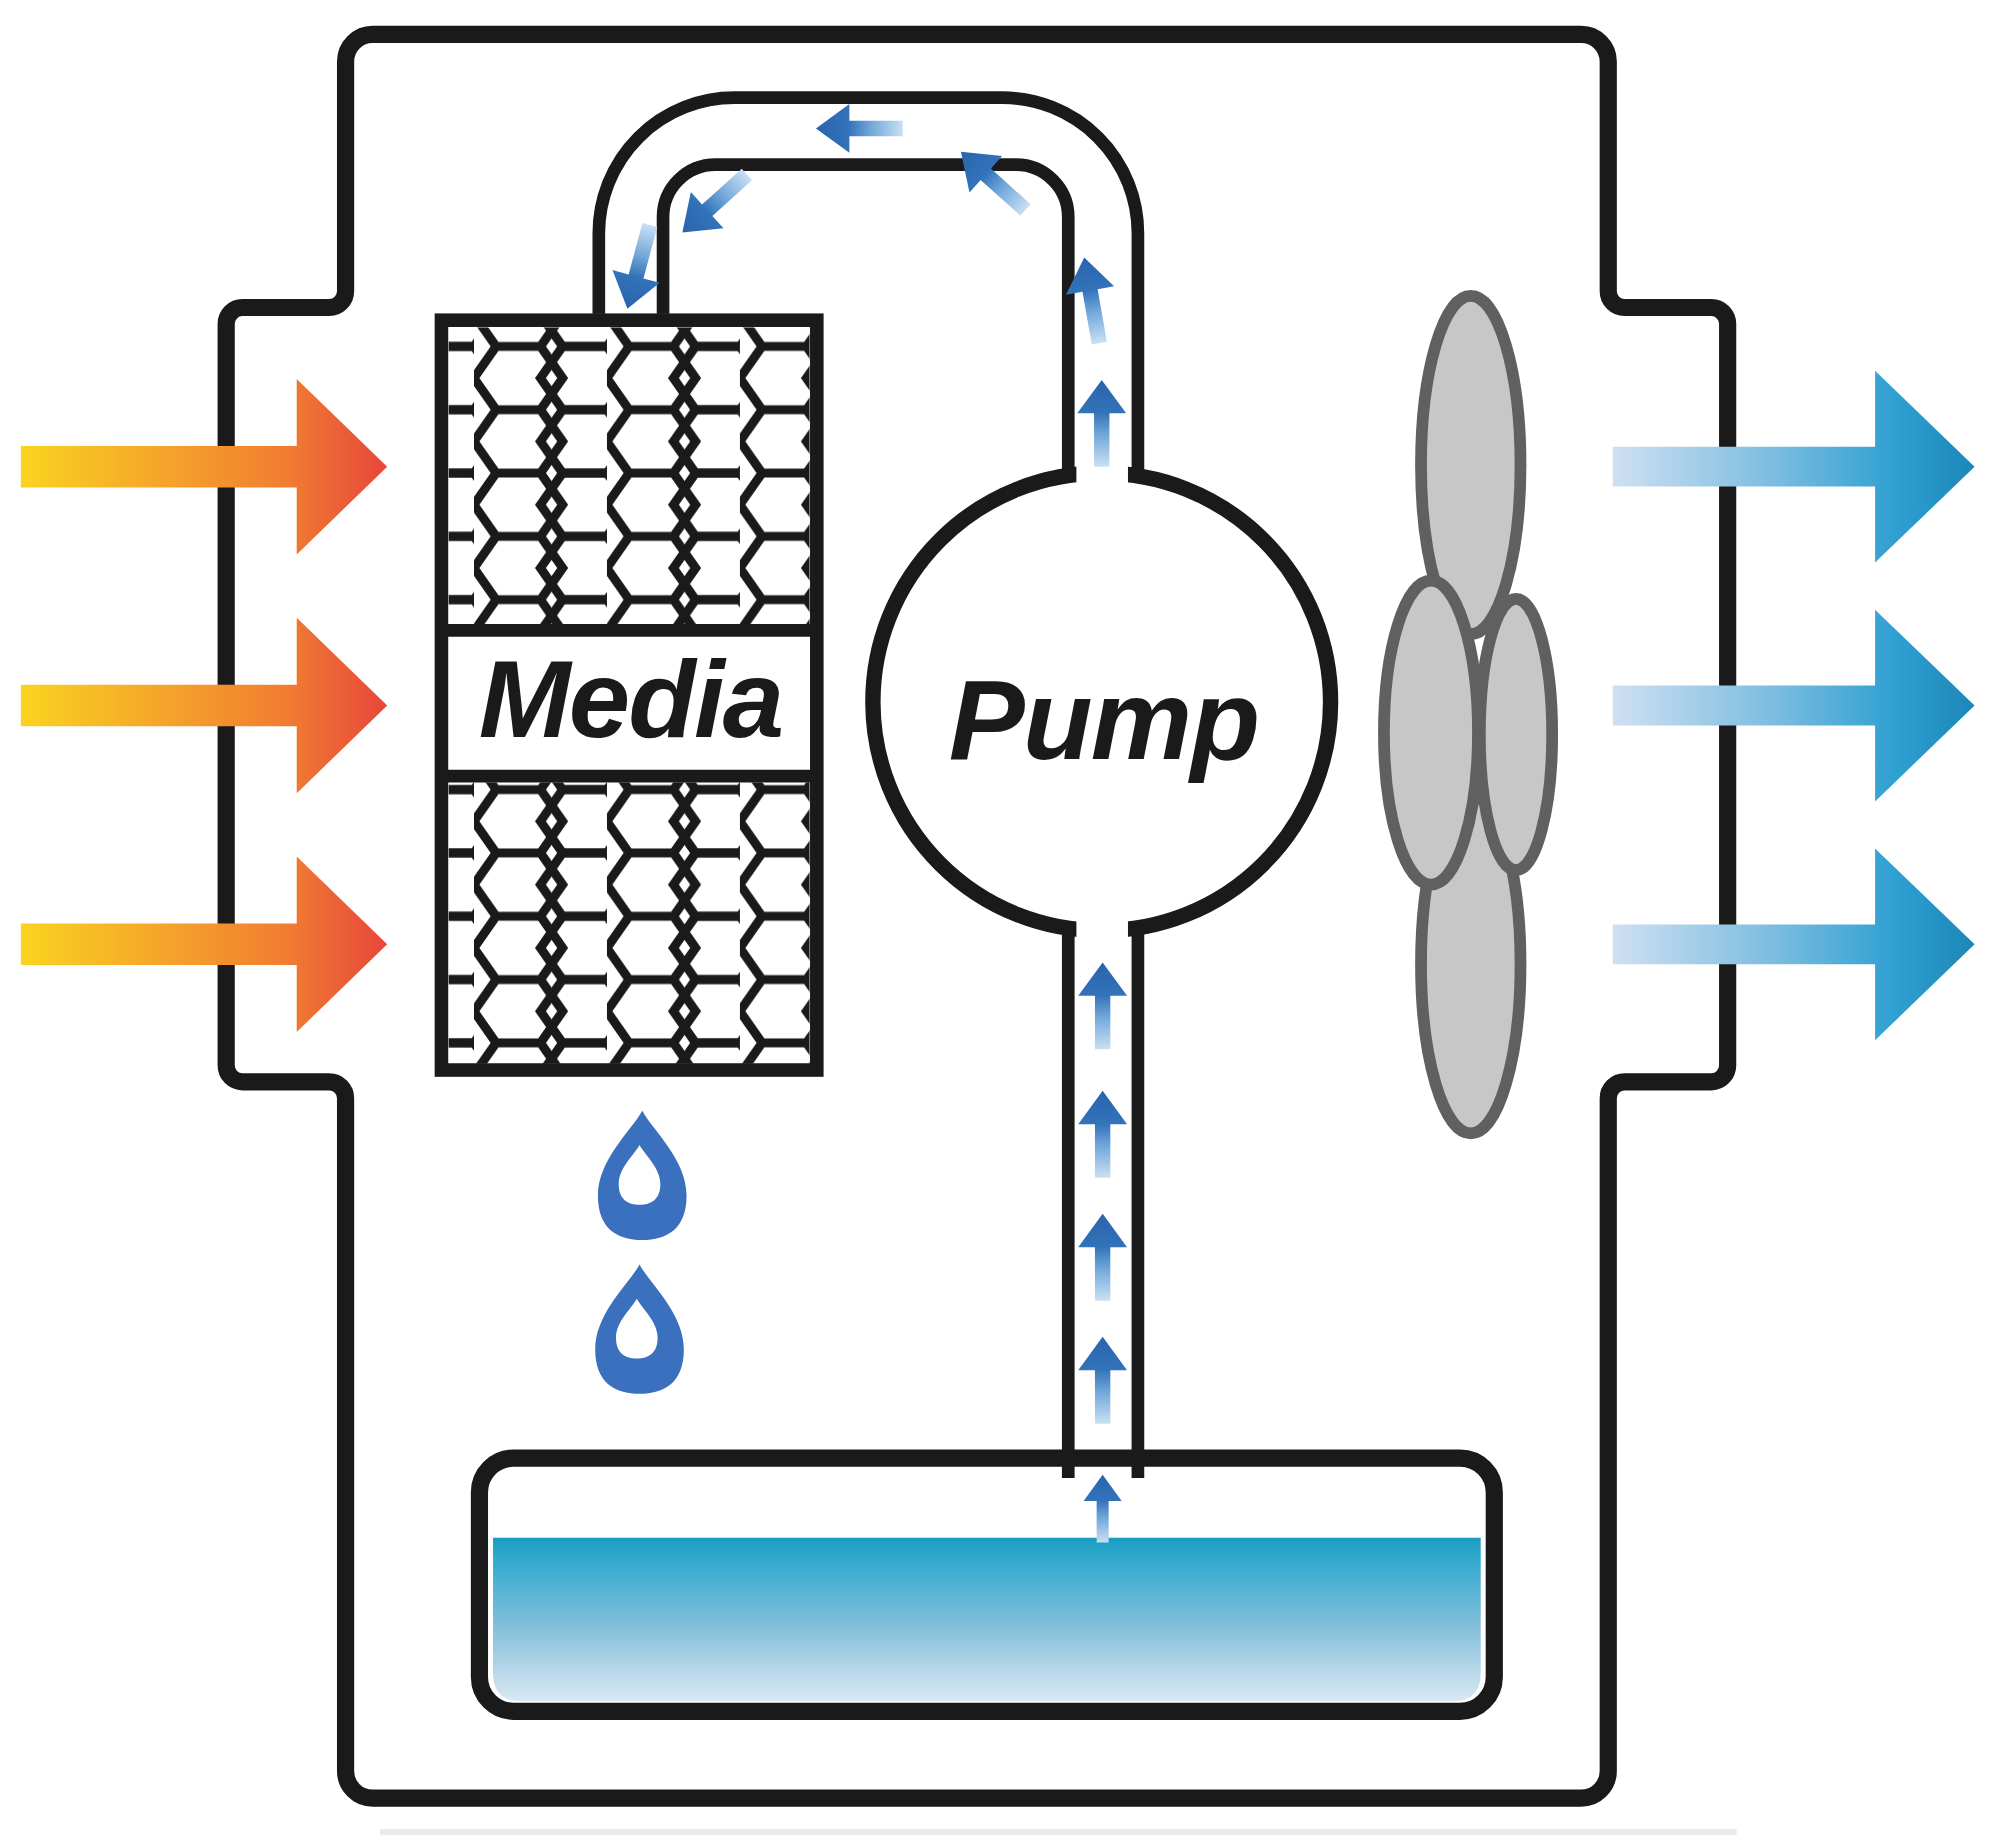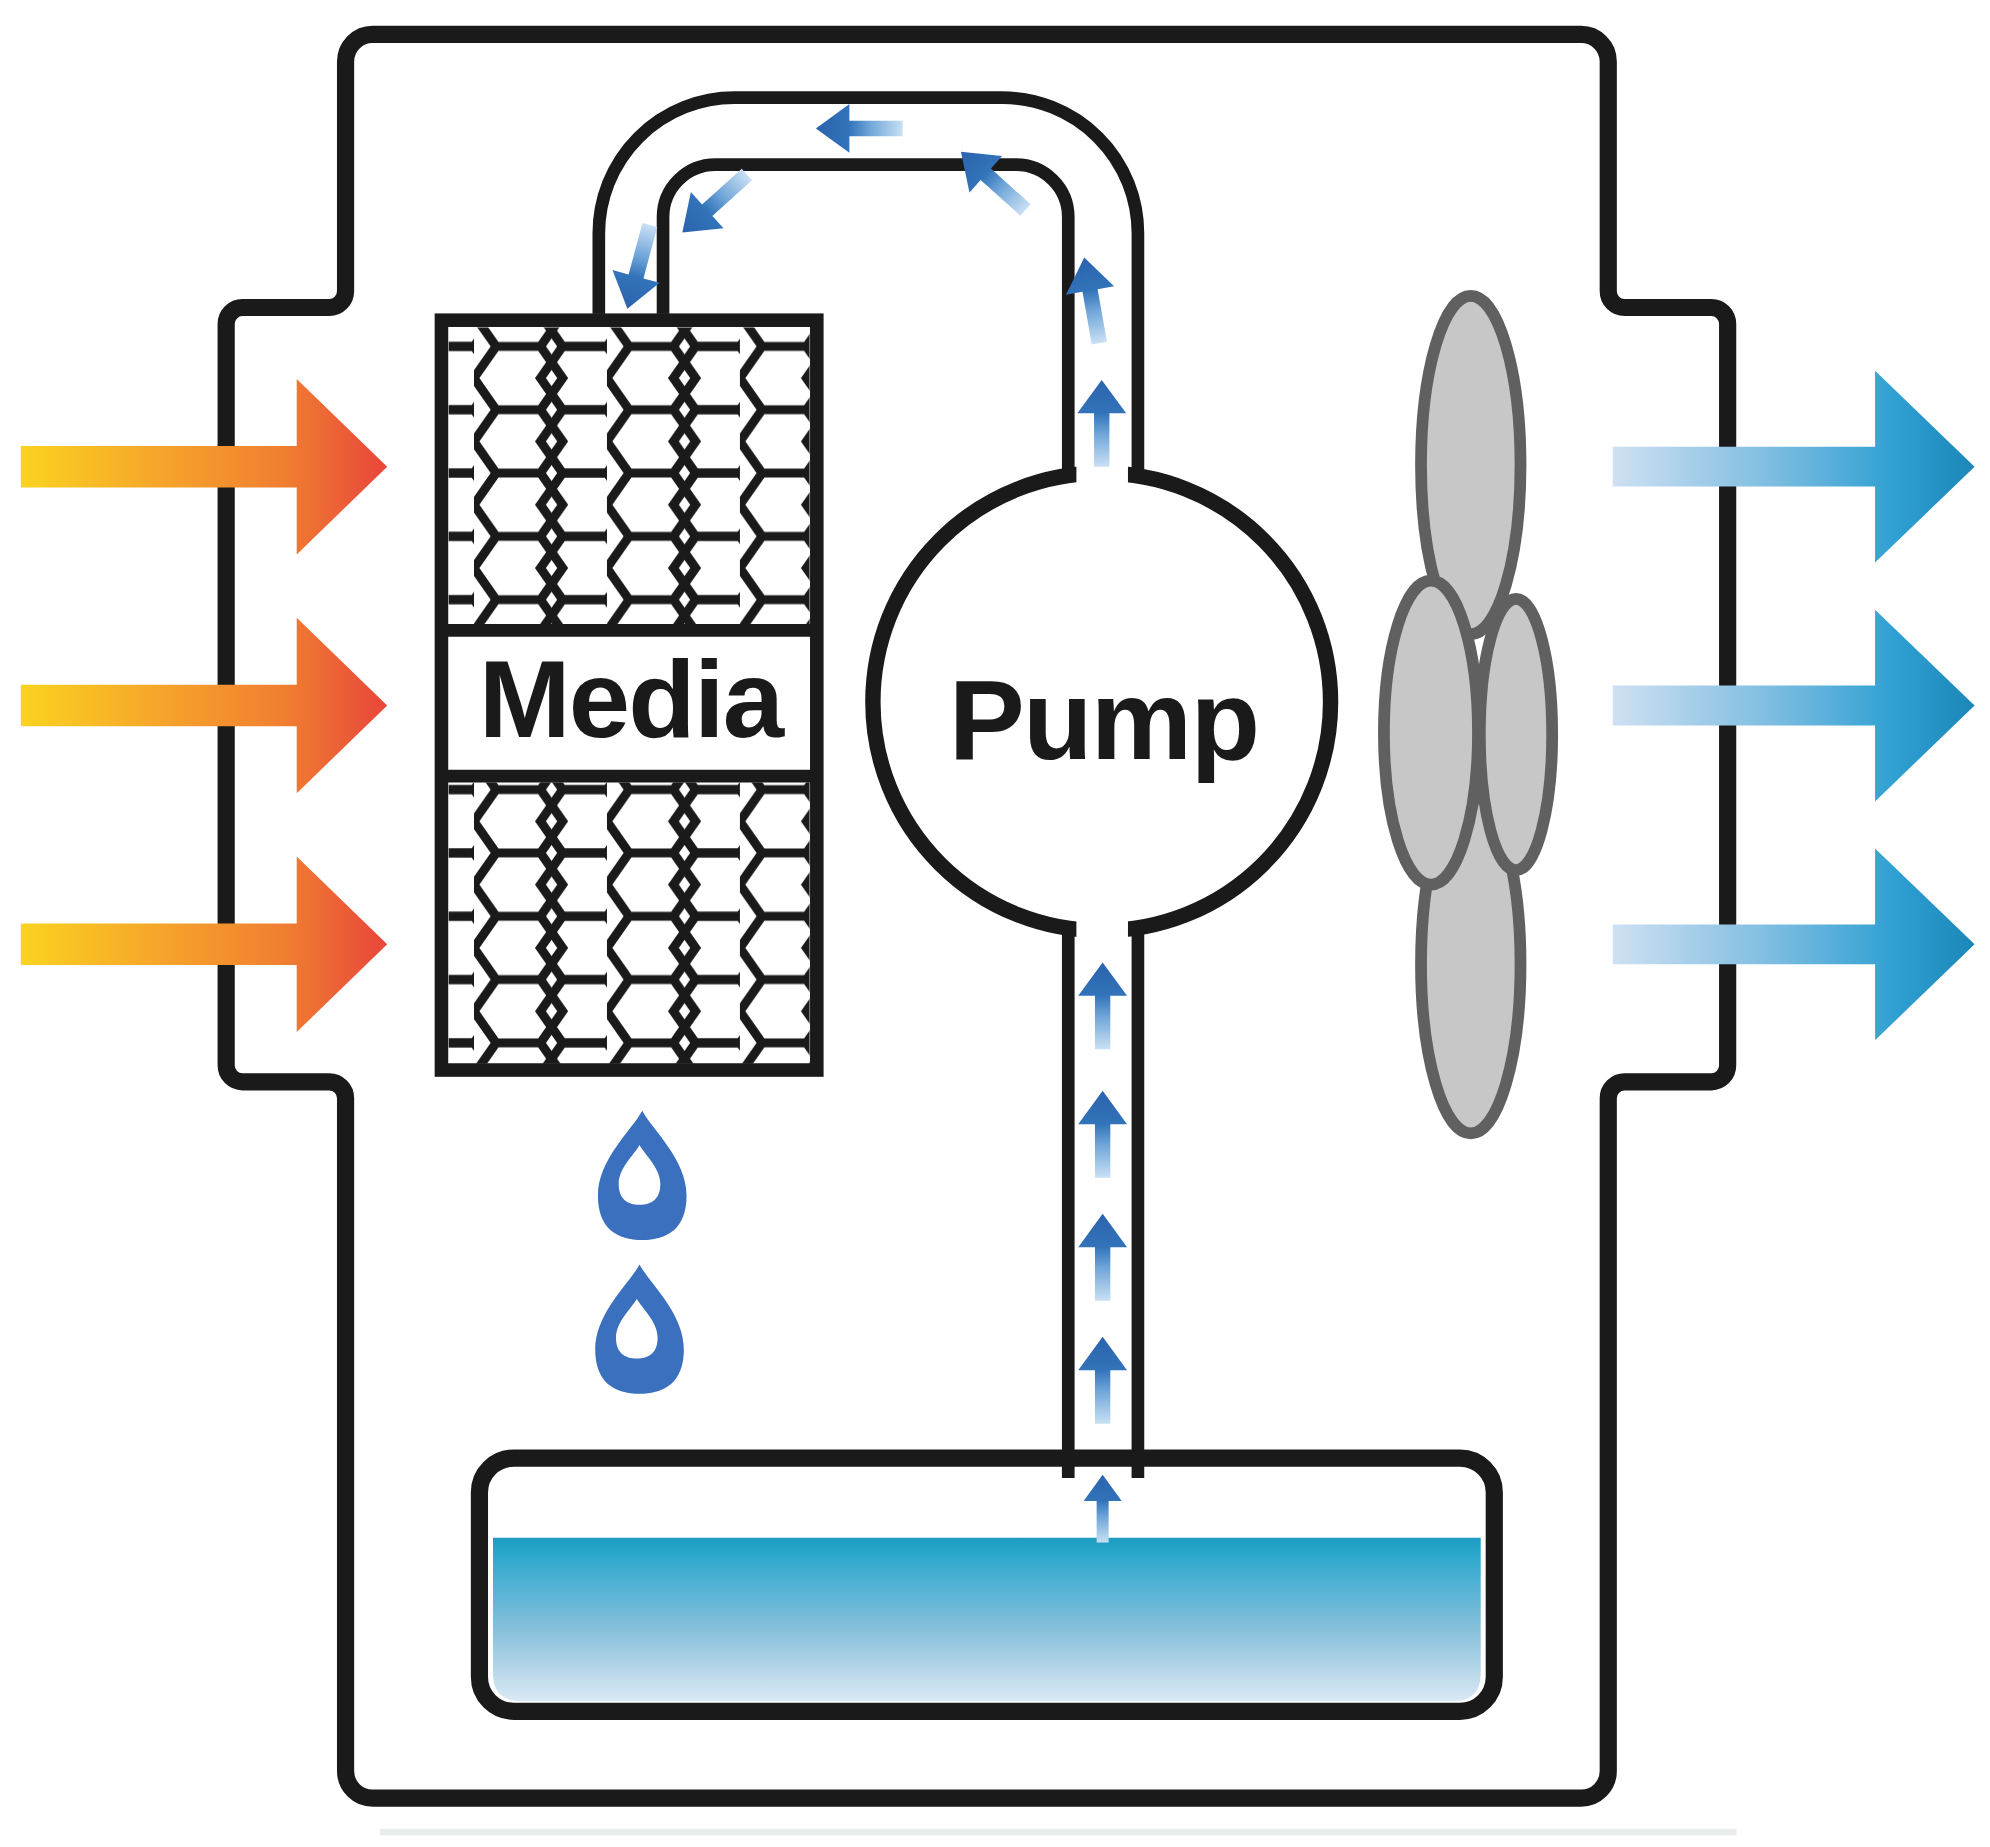--- a/index.html
+++ b/index.html
@@ -1,16 +1,16 @@
 <!DOCTYPE html>
 <html style="--c-background: #FFFFFF; --c-ink: #1A1A1A; --c-warm_tail: #FAD320; --c-warm_mid: #F5A02B; --c-warm_head: #F07E31; --c-warm_tip: #E8463A; --c-cool_tail: #CFE0F2; --c-cool_mid: #7BBCE0; --c-cool_head: #2FA0D2; --c-cool_tip: #1C86B8; --c-water_top: #1B9CC1; --c-water_upper: #2FA9CE; --c-water_mid: #85BFDA; --c-water_bottom: #DAE9F4; --c-pipe_arrow_head: #2B63AD; --c-pipe_arrow_mid: #3273BA; --c-pipe_arrow_fade: #6FA5D8; --c-pipe_arrow_tail: #C9E0F4; --c-fan_fill: #C7C7C7; --c-fan_stroke: #606060; --c-droplet: #3A70BD; --c-shadow: #D9DEE0;font-size:14.5px"><head>
 <meta charset="utf-8">
 <style>
   html,body{margin:0;padding:0;background:#fff;}
-  .stage{width:1990px;height:1847px;position:relative;background:var(--c-background,#fff);}
+  .stage{width:1990px;height:1847px;position:relative;background:var(--c-background,#fff);font-style:italic;}
   svg{display:block;}
   .ink{stroke:var(--c-ink,#1a1a1a);}
   .nofill{fill:none;}
   .whitefill{fill:#ffffff;}
   .fanpart{fill:var(--c-fan_fill,#C7C7C7);stroke:var(--c-fan_stroke,#606060);stroke-width:13;}
   .label{font-family:"Liberation Sans","DejaVu Sans",sans-serif;font-weight:600;fill:var(--c-ink,#1a1a1a);letter-spacing:-2px;}
 </style>
 </head>
 <body>
 

